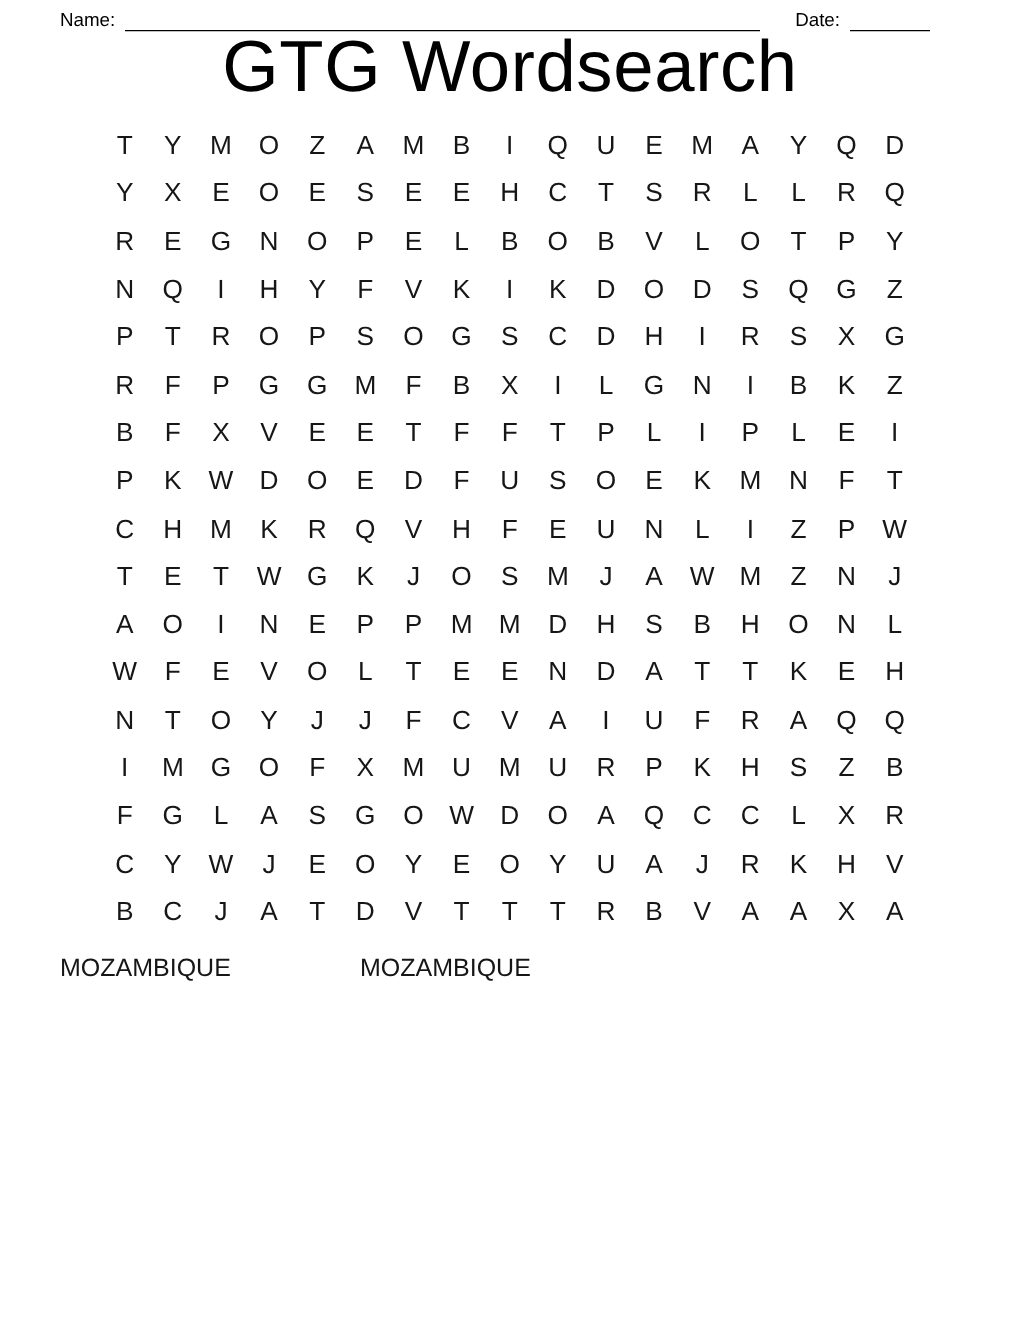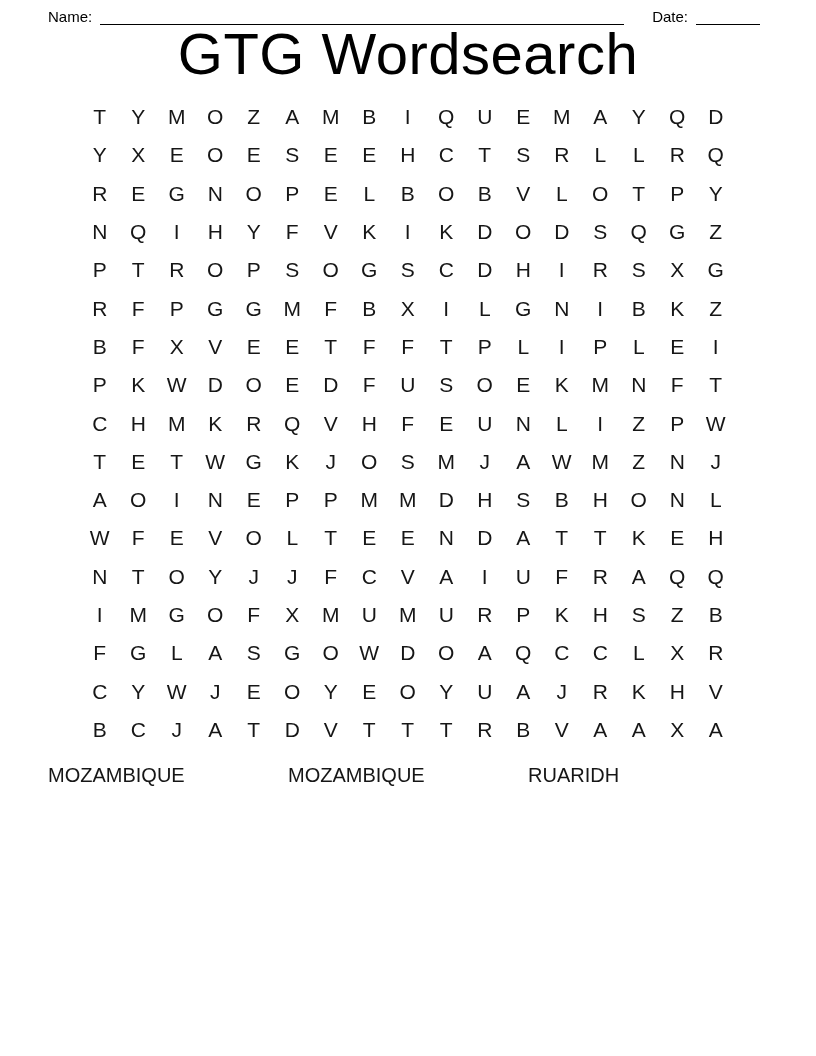--- a/index.html
+++ b/index.html
@@ -8,21 +8,21 @@
     width: 816px;
     height: 1056px;
     position: relative;
     font-family: "Liberation Sans", sans-serif;
     color: #000;
     overflow: hidden;
   }
   .header {
     display: flex;
     align-items: flex-end;
-    padding: 8px 56px 0 48px;
+    padding: 8px 72px 0 48px;
     font-size: 15px;
     line-height: 18px;
   }
   .label { white-space: nowrap; }
   .name-line {
     flex: 1;
     border-bottom: 1.5px solid #000;
     height: 16px;
     margin: 0 28px 1px 8px;
   }
@@ -399,14 +399,13 @@
       <div class="grid-cell">A</div>
       <div class="grid-cell">A</div>
       <div class="grid-cell">X</div>
       <div class="grid-cell">A</div>
     </div>
   </div>
 
 <div class="word-list">
     <div class="word">MOZAMBIQUE</div>
     <div class="word">MOZAMBIQUE</div>
-    <div class="word">RUARIDH</div>
   </div>
 
 </body></html>

